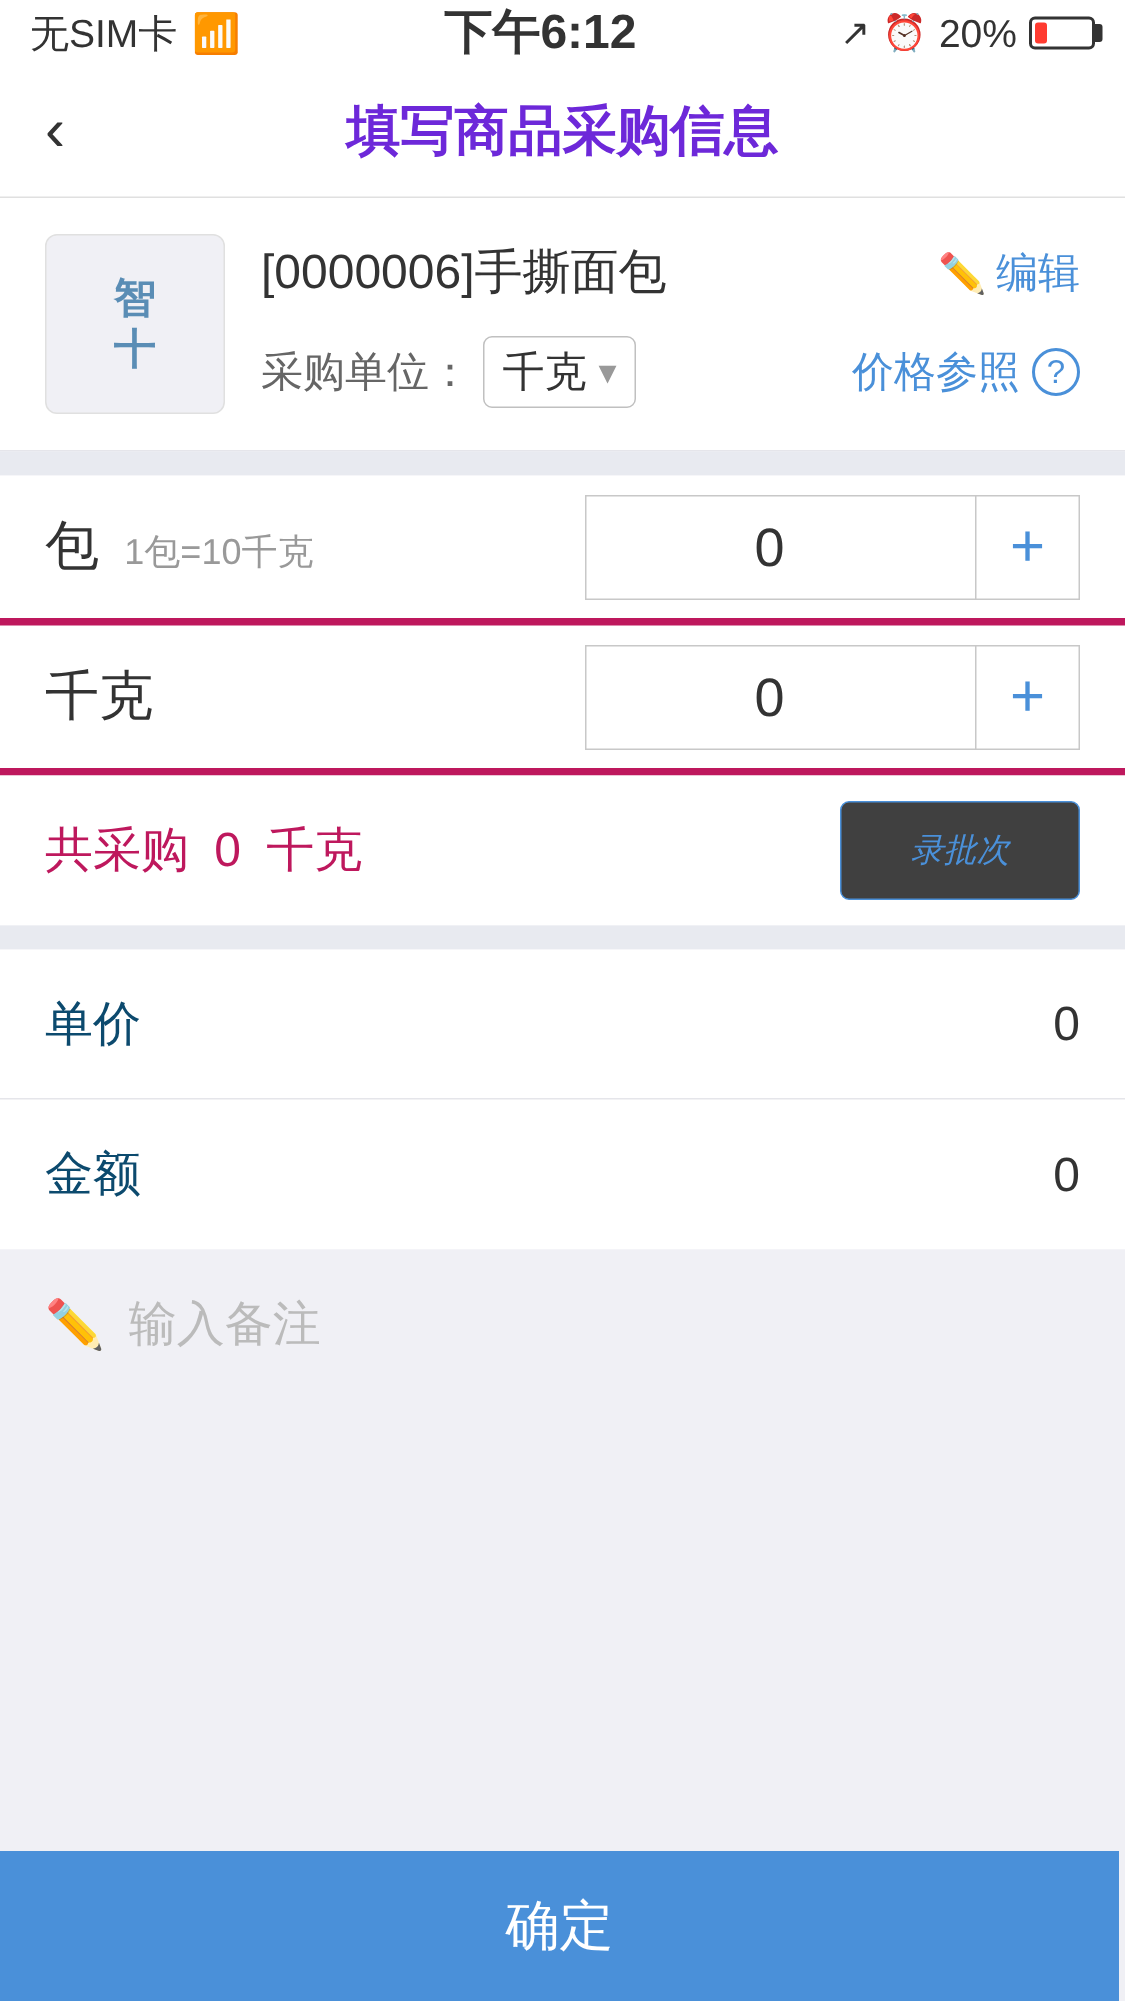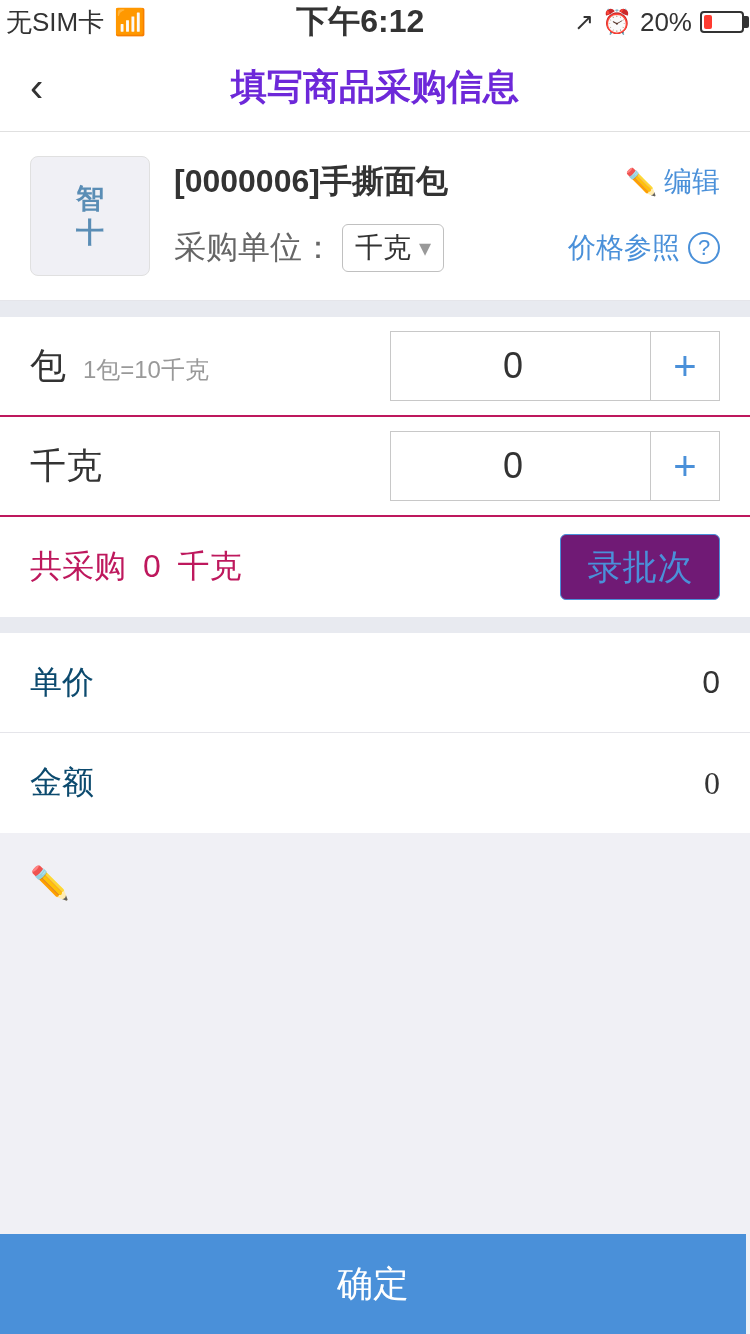--- a/index.html
+++ b/index.html
@@ -13,21 +13,21 @@
       color: #333;
     }
 
     
     .status-bar {
       height: 44px;
       background: #fff;
       display: flex;
       align-items: center;
       justify-content: space-between;
-      padding: 0 6px;
+      padding: 0 20px;
       font-size: 28px;
       font-weight: 500;
     }
     .status-left {
       display: flex;
       align-items: center;
       gap: 10px;
       font-size: 26px;
     }
     .status-center {
@@ -128,37 +128,37 @@
       padding-top: 4px;
     }
     .product-title-row {
       display: flex;
       justify-content: space-between;
       align-items: center;
     }
     .product-name {
       font-size: 32px;
       color: #333;
-      font-weight: 700;
+      font-weight: 400;
     }
     .edit-link {
       font-size: 28px;
       color: #4a90d9;
       display: flex;
       align-items: center;
       gap: 6px;
     }
     .product-unit-row {
       display: flex;
       align-items: center;
       justify-content: space-between;
       margin-top: 20px;
     }
     .unit-label {
-      font-size: 32px;
+      font-size: 28px;
       color: #666;
     }
     .unit-selector {
       display: flex;
       align-items: center;
       border: 1px solid #c0c0c0;
       border-radius: 6px;
       padding: 4px 12px;
       background: #fff;
       font-size: 28px;
@@ -196,21 +196,21 @@
 
     
     .input-section {
       background: #fff;
     }
     .input-row {
       display: flex;
       align-items: center;
       padding: 13px 30px;
       height: 100px;
-      border-bottom: 2px solid #be185d;
+      border-bottom: 5px solid #be185d;
     }
     .input-label {
       min-width: 140px;
     }
     .input-label-main {
       font-size: 36px;
       color: #333;
       font-weight: 500;
     }
     .input-label-sub {
@@ -261,45 +261,45 @@
     }
     .summary-text {
       font-size: 32px;
       color: #be185d;
     }
     .batch-button {
       width: 160px;
       height: 66px;
       border: 1px solid #4a90d9;
       border-radius: 6px;
-      background: #701a75;
+      background: #404040;
       color: #4a90d9;
-      font-size: 35px;
+      font-size: 22px;
       display: flex;
       align-items: center;
       justify-content: center;
       cursor: pointer;
+      font-style: italic;
     }
 
     
     .price-section {
       background: #fff;
       margin-top: 0;
     }
     .price-row {
       display: flex;
       align-items: center;
       justify-content: space-between;
       padding: 0 30px;
       height: 100px;
       border-bottom: 1px solid #e5e5ea;
     }
     .price-row:last-child {
       border-bottom: none;
-      font-family: Liberation Serif, serif;
     }
     .price-row-label {
       font-size: 32px;
       color: #0c4a6e;
     }
     .price-row-value {
       font-size: 32px;
       color: #333;
     }
 
@@ -453,19 +453,20 @@
     <span class="price-row-value">0</span>
   </div>
   <div class="price-row">
     <span class="price-row-label">金额</span>
     <span class="price-row-value">0</span>
   </div>
 </div>
 
 <div class="remark-section">
   <span class="remark-icon">✏️</span>
+  <span class="remark-placeholder">输入备注</span>
 </div>
 
 <div class="bottom-space"></div>
 
 <div class="confirm-bar">
   <span class="confirm-label">确定</span>
 </div>
 
 </body></html>

